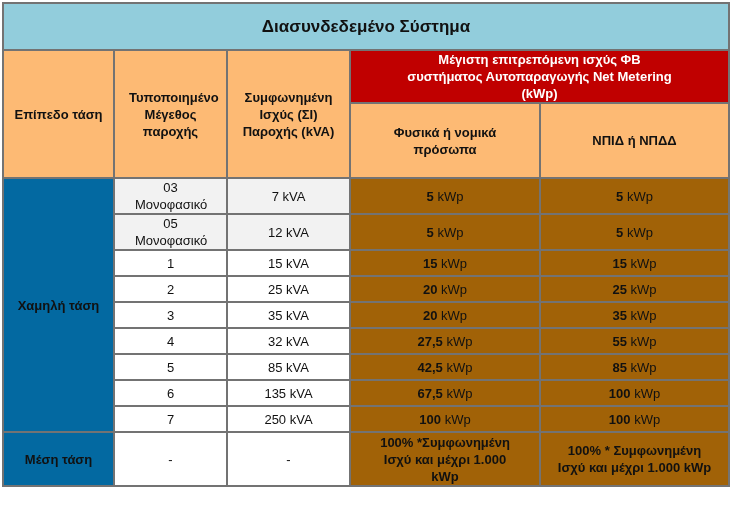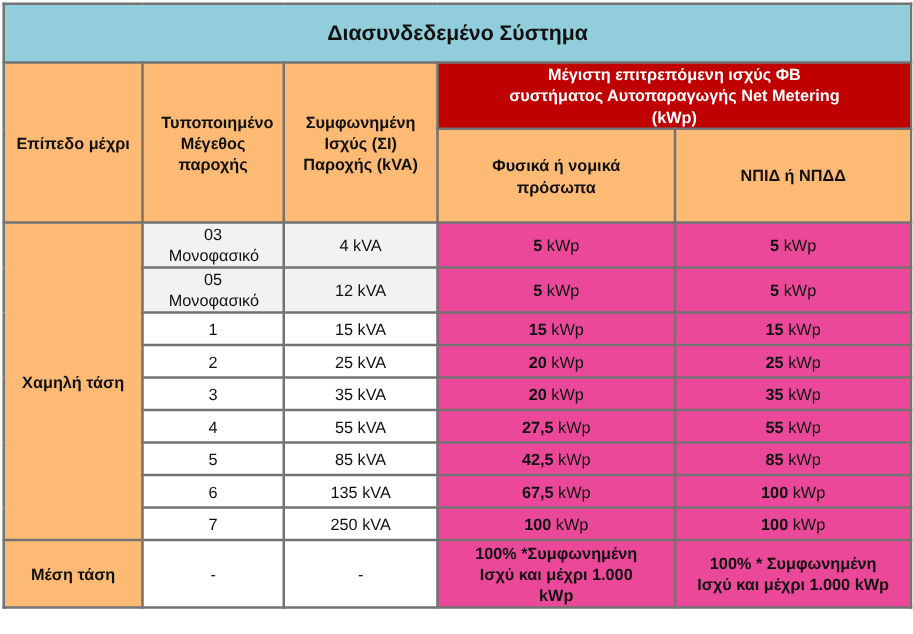--- a/index.html
+++ b/index.html
@@ -27,24 +27,24 @@
   }
   .hdr { background: #fdba74; font-weight: bold; }
   .red {
     background: #c00000;
     color: #ffffff;
     font-weight: bold;
     height: 45px;
     margin-left: 24px;
   }
   .sub { height: 73px; }
-  .level { background: #fdba74; font-weight: bold; }
+  .level { background: #0369a1; font-weight: bold; }
   .gray { background: #f2f2f2; }
   .white { background: #ffffff; }
-  .green { background: #ec4899; }
+  .green { background: #a16207; }
   .green b { font-weight: bold; }
   .row-a td { height: 32px; }
   .row-b td { height: 24px; }
   .row-last td { height: 52px; }
   .green-bold { font-weight: bold; }
 </style>
 </head>
 <body>
 
 <table class="grid">
@@ -53,34 +53,34 @@
     <col style="width:113px">
     <col style="width:123px">
     <col style="width:190px">
     <col style="width:189px">
   </colgroup>
   <tbody>
       <tr class="title-row">
     <td colspan="5">Διασυνδεδεμένο Σύστημα</td>
   </tr>
   <tr>
-    <td class="hdr" rowspan="2">Επίπεδο μέχρι</td>
+    <td class="hdr" rowspan="2">Επίπεδο τάση</td>
     <td class="hdr" rowspan="2" style="padding:0 14px">Τυποποιημένο Μέγεθος παροχής</td>
     <td class="hdr" rowspan="2" style="padding:0 10px">Συμφωνημένη Ισχύς (ΣΙ) Παροχής (kVA)</td>
     <td class="red" colspan="2" style="padding:0 50px">Μέγιστη επιτρεπόμενη ισχύς ΦΒ συστήματος Αυτοπαραγωγής Net Metering  (kWp)</td>
   </tr>
   <tr>
     <td class="hdr sub" style="padding:0 38px">Φυσικά ή νομικά πρόσωπα</td>
     <td class="hdr sub">ΝΠΙΔ ή ΝΠΔΔ</td>
   </tr>
 
   <tr class="row-a">
     <td class="level" rowspan="9">Χαμηλή τάση</td>
     <td class="gray" style="padding:0 20px">03 Μονοφασικό</td>
-    <td class="gray">4 kVA</td>
+    <td class="gray">7 kVA</td>
     <td class="green"><b>5</b> <span>kWp</span></td>
     <td class="green"><b>5</b> <span>kWp</span></td>
   </tr>
 
   <tr class="row-a">
     <td class="gray" style="padding:0 20px">05 Μονοφασικό</td>
     <td class="gray">12 kVA</td>
     <td class="green"><b>5</b> <span>kWp</span></td>
     <td class="green"><b>5</b> <span>kWp</span></td>
   </tr>
@@ -101,21 +101,21 @@
 
   <tr class="row-b">
     <td class="white">3</td>
     <td class="white">35 kVA</td>
     <td class="green"><b>20</b> <span>kWp</span></td>
     <td class="green"><b>35</b> <span>kWp</span></td>
   </tr>
 
   <tr class="row-b">
     <td class="white">4</td>
-    <td class="white">55 kVA</td>
+    <td class="white">32 kVA</td>
     <td class="green"><b>27,5</b> <span>kWp</span></td>
     <td class="green"><b>55</b> <span>kWp</span></td>
   </tr>
 
   <tr class="row-b">
     <td class="white">5</td>
     <td class="white">85 kVA</td>
     <td class="green"><b>42,5</b> <span>kWp</span></td>
     <td class="green"><b>85</b> <span>kWp</span></td>
   </tr>

